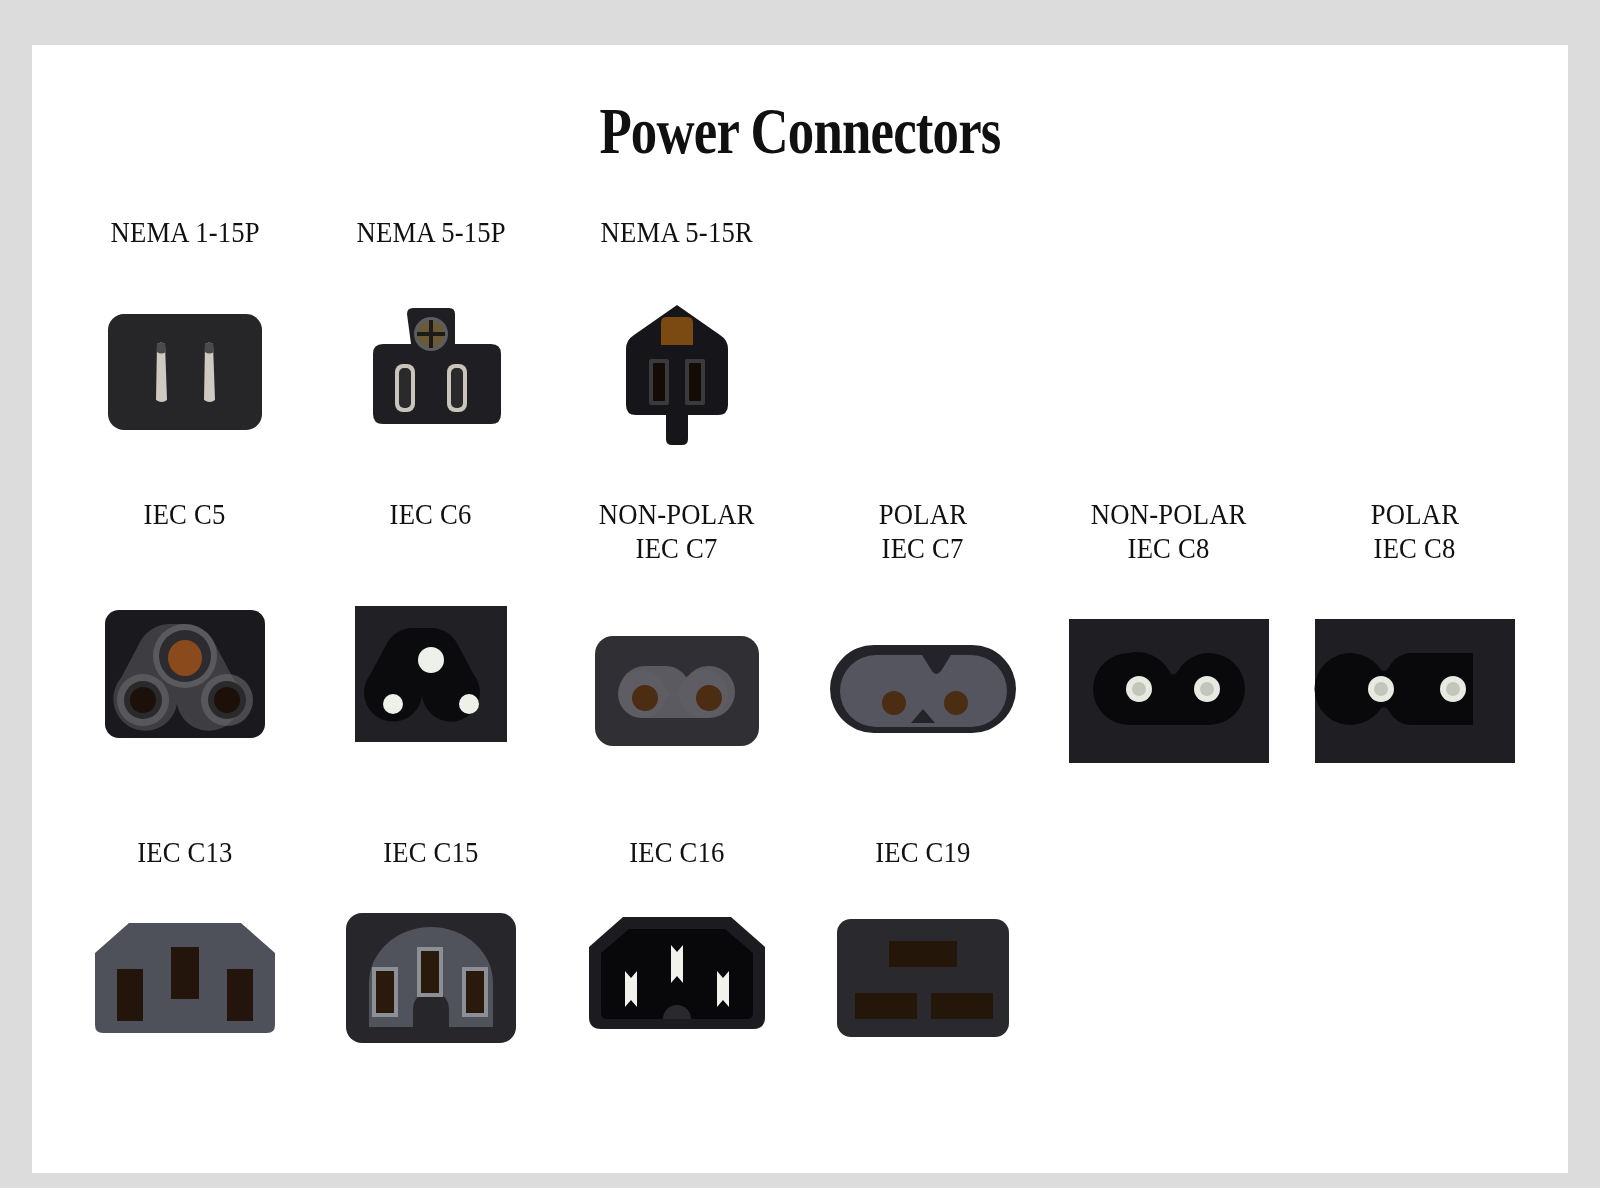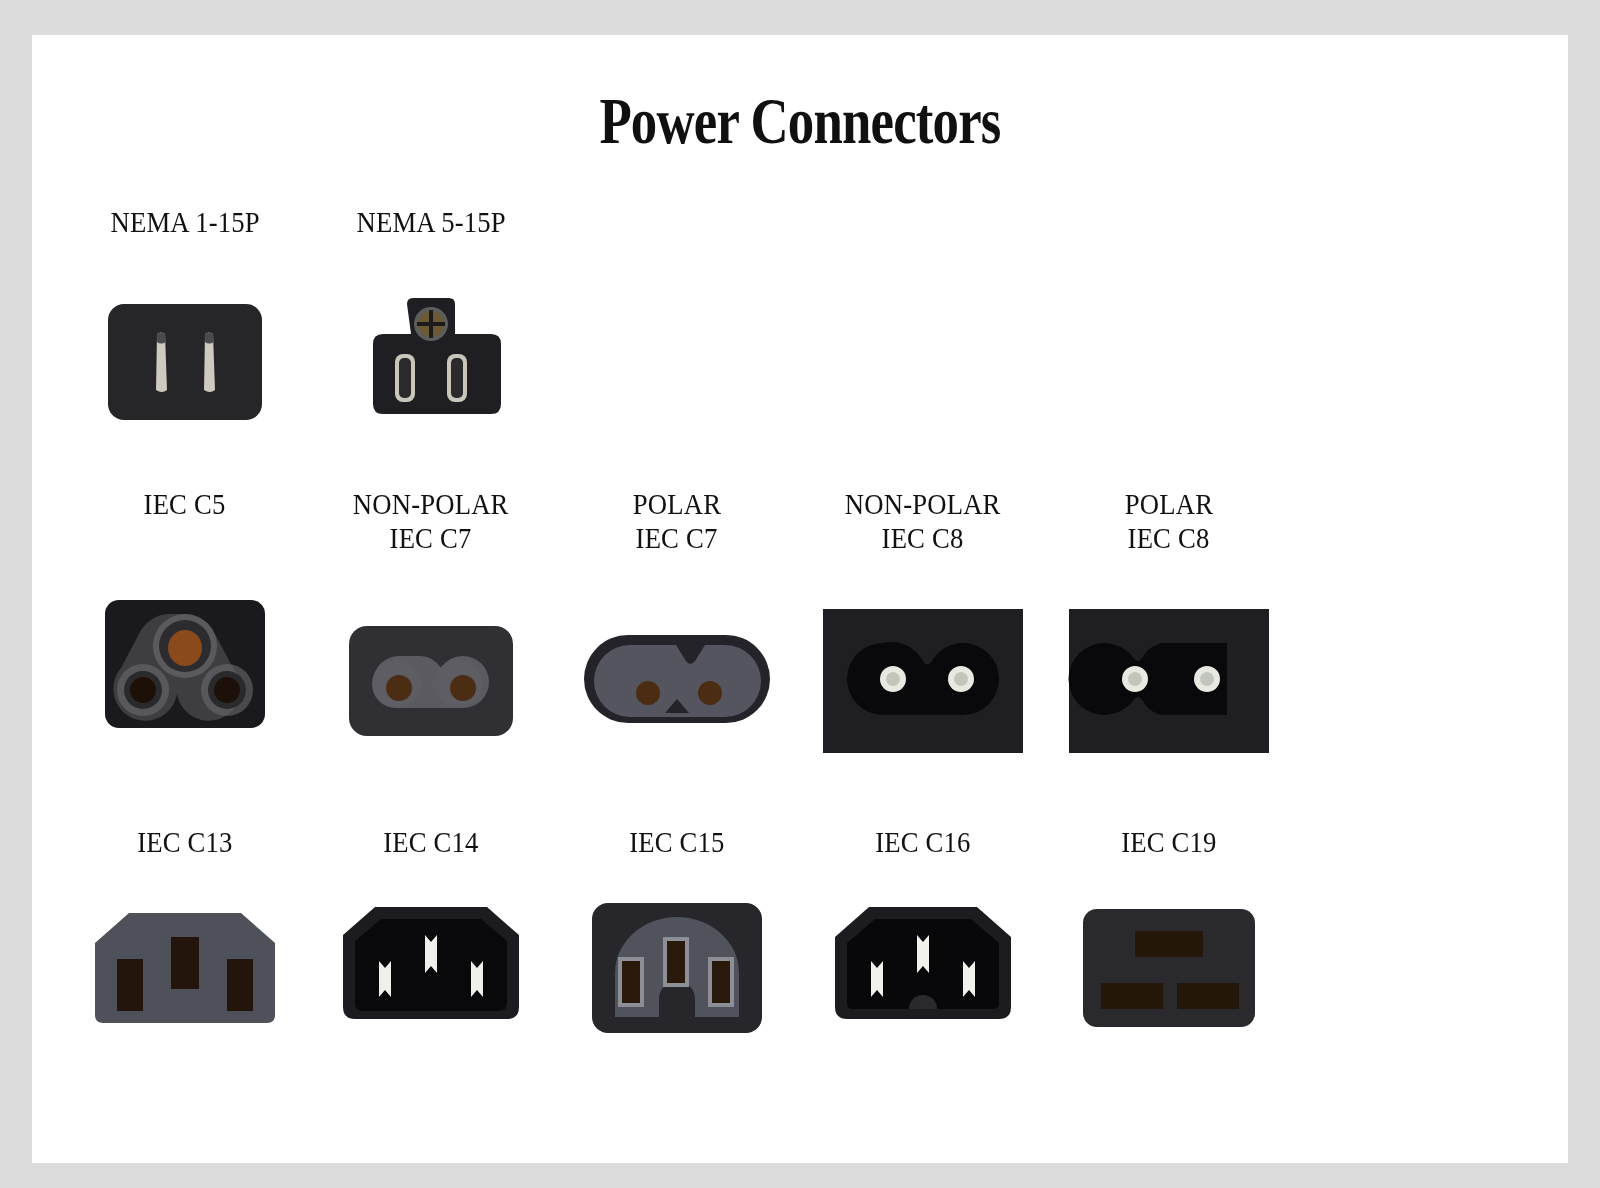--- a/index.html
+++ b/index.html
@@ -15,21 +15,21 @@
     position: relative;
     width: 1600px;
     height: 1188px;
     background: #dcdcdc;
     box-sizing: border-box;
     overflow: hidden;
   }
   #card {
     position: absolute;
     left: 32px;
-    top: 35px;
+    top: 45px;
     width: 1536px;
     height: 1128px;
     background: #ffffff;
     box-sizing: border-box;
   }
   #title {
     position: absolute;
     left: 0;
     top: 48px;
     width: 100%;
@@ -115,20 +115,34 @@
             <rect x="66" y="30" width="28" height="4" fill="#1b1b1b"></rect>
             <rect x="78" y="18" width="4" height="28" fill="#1b1b1b"></rect>
             <rect x="44" y="62" width="20" height="48" rx="8" fill="#c9c5ba"></rect>
             <rect x="48" y="66" width="12" height="40" rx="5" fill="#2a2a2c"></rect>
             <rect x="96" y="62" width="20" height="48" rx="8" fill="#c9c5ba"></rect>
             <rect x="100" y="66" width="12" height="40" rx="5" fill="#2a2a2c"></rect>
           </svg>
         </div>
       </div>
 
+      <div class="cell">
+        <div class="label">NEMA 5-15R</div>
+        <div class="art">
+          <svg width="150" height="150" viewBox="0 0 150 150">
+            <path d="M75 8 L118 38 q8 5 8 14 v56 q0 10 -10 10 h-82 q-10 0 -10 -10 v-56 q0 -9 8 -14 z" fill="#16161a"></path>
+            <path d="M64 20 h22 q5 0 5 6 v22 h-32 v-22 q0 -6 5 -6 z" fill="#7a4a12"></path>
+            <rect x="47" y="62" width="20" height="46" rx="2" fill="#3a3a3c"></rect>
+            <rect x="51" y="66" width="12" height="38" rx="1" fill="#120b06"></rect>
+            <rect x="83" y="62" width="20" height="46" rx="2" fill="#3a3a3c"></rect>
+            <rect x="87" y="66" width="12" height="38" rx="1" fill="#120b06"></rect>
+            <path d="M64 118 h22 v24 q0 6 -6 6 h-10 q-6 0 -6 -6 z" fill="#16161a"></path>
+          </svg>
+        </div>
+      </div>
 
 
     </div>
 
     <div class="grid row2" style="top:452px;">
 
       <div class="cell">
         <div class="label">IEC C5</div>
         <div class="art">
           <svg width="180" height="160" viewBox="0 0 180 160">
@@ -140,20 +154,32 @@
             <circle cx="48" cy="106" r="26" fill="#6a6a6e" opacity="0.6"></circle>
             <circle cx="48" cy="106" r="19" fill="#2a2a2c"></circle>
             <circle cx="48" cy="106" r="13" fill="#1d1008"></circle>
             <circle cx="132" cy="106" r="26" fill="#6a6a6e" opacity="0.6"></circle>
             <circle cx="132" cy="106" r="19" fill="#2a2a2c"></circle>
             <circle cx="132" cy="106" r="13" fill="#1d1008"></circle>
           </svg>
         </div>
       </div>
 
+      <div class="cell">
+        <div class="label">IEC C6</div>
+        <div class="art">
+          <svg width="180" height="160" viewBox="0 0 180 160">
+            <rect x="14" y="12" width="152" height="136" fill="#212125"></rect>
+            <path d="M90 34 a30 30 0 0 1 27 17 l16 30 a29 29 0 1 1 -52 15 a29 29 0 1 1 -52 -15 l16 -30 a30 30 0 0 1 27 -17 z" fill="#0b0b0d"></path>
+            <circle cx="90" cy="66" r="13" fill="#eef0ea"></circle>
+            <circle cx="52" cy="110" r="10" fill="#eef0ea"></circle>
+            <circle cx="128" cy="110" r="10" fill="#eef0ea"></circle>
+          </svg>
+        </div>
+      </div>
 
       <div class="cell">
         <div class="label">NON-POLAR</div>
         <div class="label">IEC C7</div>
         <div class="art">
           <svg width="180" height="130" viewBox="0 0 180 130">
             <rect x="8" y="10" width="164" height="110" rx="18" fill="#303034"></rect>
             <path d="M58 40 a26 26 0 1 0 0 52 h64 a26 26 0 1 0 0 -52 a26 26 0 0 0 -22 12 a26 26 0 0 0 -20 -12 z" fill="#5a5a60"></path>
             <path d="M55 44 a24 24 0 1 0 0 48 a24 24 0 0 0 22 -14 l4 -8 q5 -7 10 0 l4 8 a24 24 0 0 0 22 14 a24 24 0 1 0 0 -48 a24 24 0 0 0 -22 14 l-4 7 q-5 6 -10 0 l-4 -7 a24 24 0 0 0 -22 -14 z" fill="#5d5d63"></path>
             <circle cx="58" cy="72" r="13" fill="#4b2d14"></circle>
@@ -214,35 +240,20 @@
         <div class="art">
           <svg width="200" height="140" viewBox="0 0 200 140">
             <path d="M44 16 h112 l34 30 v72 q0 8 -8 8 h-164 q-8 0 -8 -8 v-72 z" fill="#4e5159"></path>
             <rect x="86" y="40" width="28" height="52" fill="#24150c"></rect>
             <rect x="32" y="62" width="26" height="52" fill="#24150c"></rect>
             <rect x="142" y="62" width="26" height="52" fill="#24150c"></rect>
           </svg>
         </div>
       </div>
 
-      <div class="cell">
-        <div class="label">IEC C14</div>
-        <div class="art">
-          <svg width="200" height="140" viewBox="0 0 200 140">
-            <path d="M44 10 h112 l32 28 v72 q0 12 -12 12 h-152 q-12 0 -12 -12 v-72 z" fill="#1c1c20"></path>
-            <path d="M50 22 h100 l26 22 v62 q0 8 -8 8 h-136 q-8 0 -8 -8 v-62 z" fill="#09090b"></path>
-            <rect x="94" y="38" width="12" height="38" fill="#f0f0ea"></rect>
-            <path d="M94 38 l6 7 l6 -7 z M94 76 l6 -7 l6 7 z" fill="#09090b"></path>
-            <rect x="48" y="64" width="12" height="36" fill="#f0f0ea"></rect>
-            <path d="M48 64 l6 7 l6 -7 z M48 100 l6 -7 l6 7 z" fill="#09090b"></path>
-            <rect x="140" y="64" width="12" height="36" fill="#f0f0ea"></rect>
-            <path d="M140 64 l6 7 l6 -7 z M140 100 l6 -7 l6 7 z" fill="#09090b"></path>
-          </svg>
-        </div>
-      </div>
 
       <div class="cell">
         <div class="label">IEC C15</div>
         <div class="art">
           <svg width="190" height="145" viewBox="0 0 190 145">
             <rect x="10" y="8" width="170" height="130" rx="16" fill="#26262b"></rect>
             <path d="M95 22 a62 56 0 0 1 62 56 v44 h-44 v-18 a18 18 0 0 0 -36 0 v18 h-44 v-44 a62 56 0 0 1 62 -56 z" fill="#50535c"></path>
             <rect x="81" y="42" width="26" height="50" fill="#8d8f96"></rect>
             <rect x="85" y="46" width="18" height="42" fill="#2a1a0b"></rect>
             <rect x="36" y="62" width="26" height="50" fill="#8d8f96"></rect>

